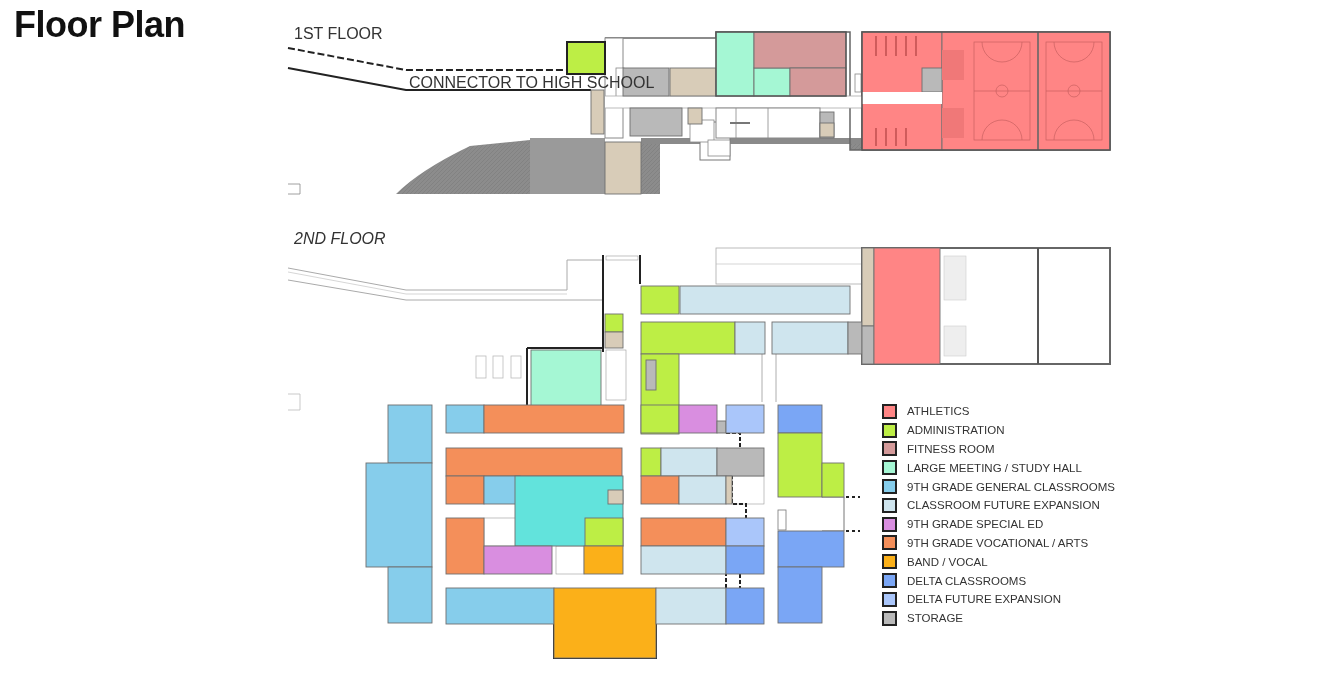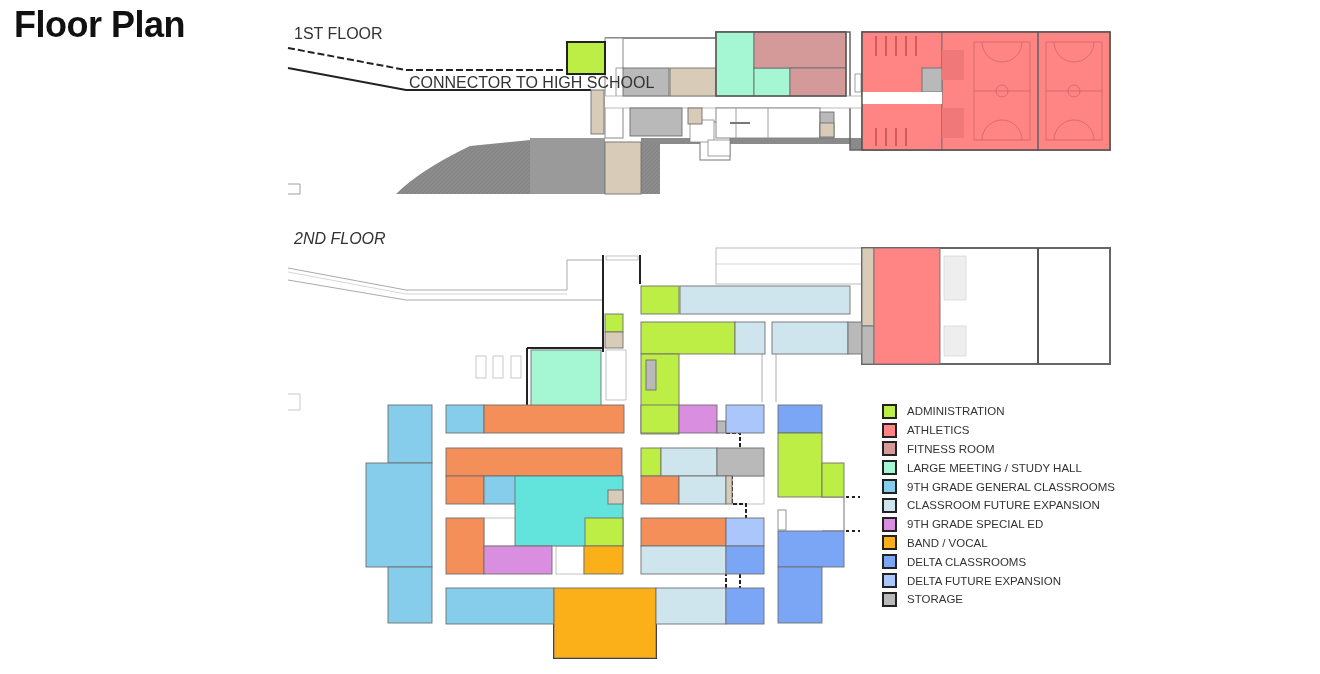--- a/index.html
+++ b/index.html
@@ -207,48 +207,52 @@
     <rect x="567" y="42" width="38" height="32" stroke="#222" stroke-width="2"></rect>
   </g>
 </svg>
 
 <div class="floor-label" style="left:294px; top:25px;">1ST FLOOR</div>
 <div class="connector-label" style="left:409px; top:74px;">CONNECTOR TO HIGH SCHOOL</div>
 <div class="floor-label" style="left:294px; top:230px;font-style:italic;">2ND FLOOR</div>
 
 <div class="legend">
   <div class="legend-item">
+    <span class="legend-swatch" style="background: rgb(255, 133, 133);"></span>
+    <span class="legend-label">ATHLETICS</span>
+  </div>
+  <div class="legend-item">
     <span class="legend-swatch" style="background: rgb(189, 238, 69);"></span>
     <span class="legend-label">ADMINISTRATION</span>
   </div>
   <div class="legend-item">
-    <span class="legend-swatch" style="background: rgb(255, 133, 133);"></span>
-    <span class="legend-label">ATHLETICS</span>
-  </div>
-  <div class="legend-item">
     <span class="legend-swatch" style="background: rgb(212, 154, 154);"></span>
     <span class="legend-label">FITNESS ROOM</span>
   </div>
   <div class="legend-item">
     <span class="legend-swatch" style="background: rgb(165, 247, 212);"></span>
     <span class="legend-label">LARGE MEETING / STUDY HALL</span>
   </div>
   <div class="legend-item">
     <span class="legend-swatch" style="background: rgb(134, 205, 235);"></span>
     <span class="legend-label">9TH GRADE GENERAL CLASSROOMS</span>
   </div>
   <div class="legend-item">
     <span class="legend-swatch" style="background: rgb(207, 229, 238);"></span>
     <span class="legend-label">CLASSROOM FUTURE EXPANSION</span>
   </div>
   <div class="legend-item">
     <span class="legend-swatch" style="background: rgb(217, 142, 224);"></span>
     <span class="legend-label">9TH GRADE SPECIAL ED</span>
   </div>
   <div class="legend-item">
+    <span class="legend-swatch" style="background: rgb(244, 143, 90);"></span>
+    <span class="legend-label">9TH GRADE VOCATIONAL / ARTS</span>
+  </div>
+  <div class="legend-item">
     <span class="legend-swatch" style="background: rgb(251, 176, 25);"></span>
     <span class="legend-label">BAND / VOCAL</span>
   </div>
   <div class="legend-item">
     <span class="legend-swatch" style="background: rgb(122, 166, 245);"></span>
     <span class="legend-label">DELTA CLASSROOMS</span>
   </div>
   <div class="legend-item">
     <span class="legend-swatch" style="background: rgb(170, 198, 250);"></span>
     <span class="legend-label">DELTA FUTURE EXPANSION</span>

